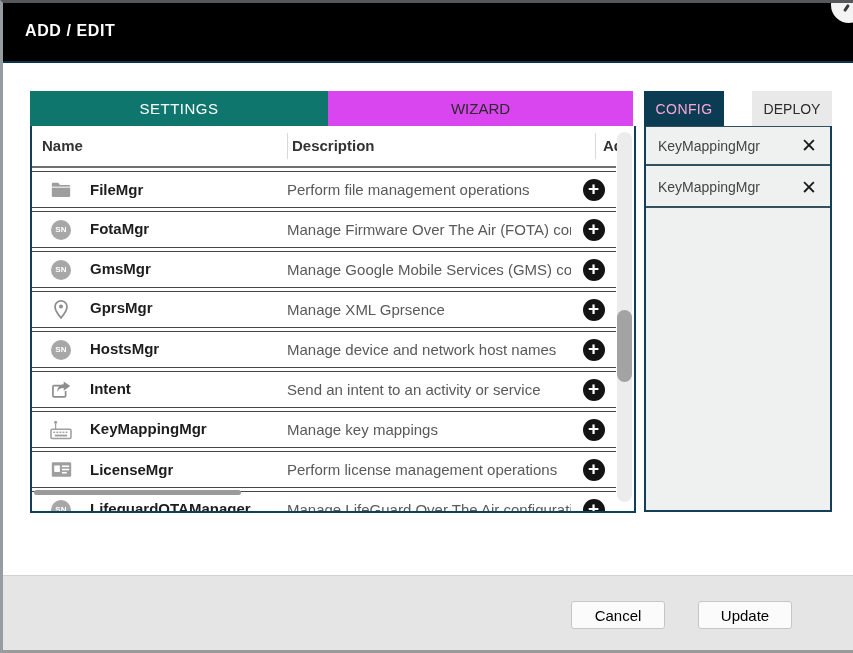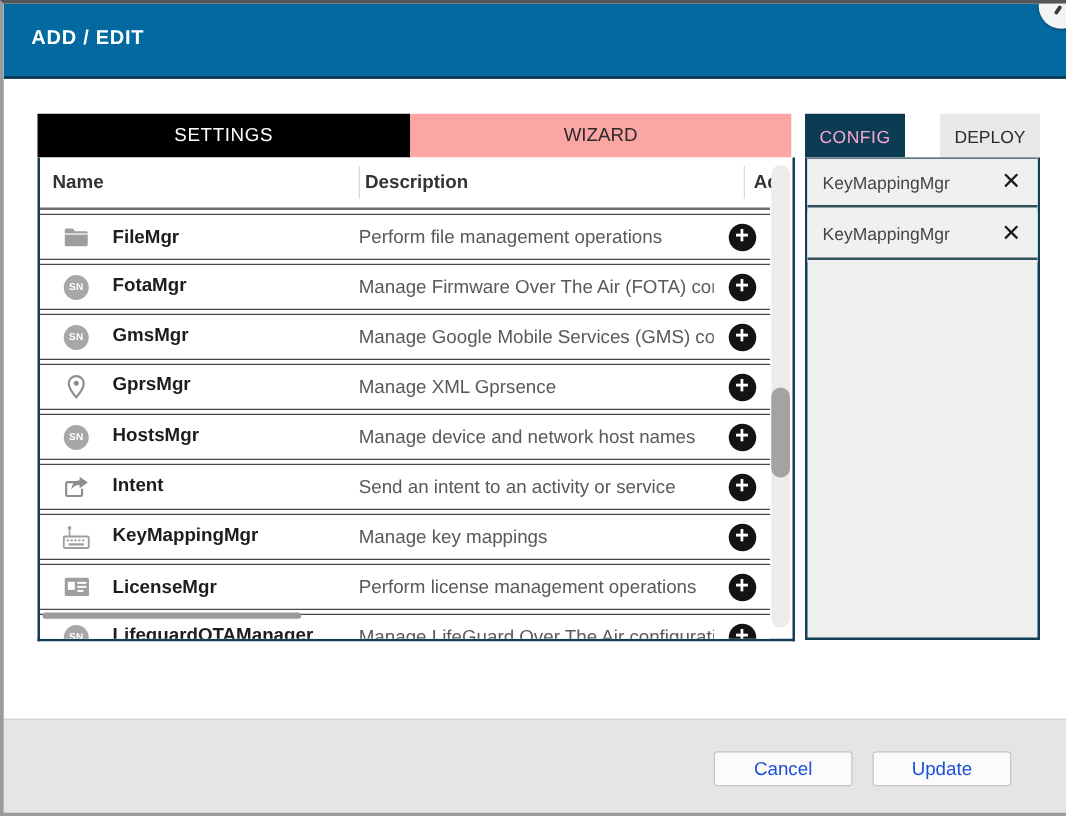--- a/index.html
+++ b/index.html
@@ -5,34 +5,34 @@
   * { margin:0; padding:0; box-sizing:border-box; }
   html,body { width:853px; height:653px; }
   body { font-family:"Liberation Sans", sans-serif; background:#fff; overflow:hidden; }
 
   .screen { position:relative; width:853px; height:653px; background:#fff;
             border-top:3px solid #54585a; border-left:3px solid #969da0;
             border-bottom:3px solid #9a9a9a; overflow:hidden; }
 
   
   .dlg-header { position:absolute; left:0; top:0; width:100%; height:60px;
-                background:#0369a1; border-bottom:2px solid #0a3349; }
+                background:#000000; border-bottom:2px solid #0a3349; }
   .dlg-title { position:absolute; left:22px; top:19px; color:#fff; font-size:16px;
                font-weight:bold; letter-spacing:.6px; }
   .help-bubble { position:absolute; right:-14px; top:-16px; width:36px; height:36px;
                  border-radius:50%; background:#f4f4f4; box-shadow:0 1px 2px rgba(0,0,0,.3); }
   .help-bubble::after { content:""; position:absolute; left:14px; top:17px; width:3px; height:8px;
                         background:#3a3a3a; transform:rotate(35deg); border-radius:2px; }
 
   
   .tab-row { position:absolute; left:27px; top:88px; width:603px; height:35px; display:flex; }
   .tab { flex:0 0 auto; display:flex; align-items:center; justify-content:center;
          font-size:15px; cursor:pointer; }
-  .tab.active { background:#000000; color:#fff; letter-spacing:.5px; }
-  .tab.inactive { background:#fca5a5; color:#2b2b2b; }
+  .tab.active { background:#0f766e; color:#fff; letter-spacing:.5px; }
+  .tab.inactive { background:#d946ef; color:#2b2b2b; }
   .tab-settings { width:298px; }
   .tab-wizard { width:305px; }
 
   
   .mgr-table { position:absolute; left:27px; top:123px; width:606px; height:387px;
                border-left:2px solid #123e57; border-right:2px solid #123e57;
                border-bottom:2px solid #123e57; background:#fff; overflow:hidden; }
   .tbl-head { display:grid; grid-template-columns:255px 1fr 45px; height:42px;
               margin-right:18px; border-bottom:2px solid #6f6f6f; align-items:center; }
   .tbl-head .hc { font-size:15px; font-weight:bold; color:#333; height:26px; line-height:26px; }
@@ -77,22 +77,22 @@
   .cfg-item { height:40px; display:flex; align-items:center; justify-content:space-between;
               padding:0 13px 0 12px; border-bottom:2px solid #33505f; background:#eff1f1;
               box-shadow:0 2px 0 #eff1f1; margin-bottom:2px; }
   .cfg-item:first-child { border-top:1px solid #33505f; }
   .cfg-label { font-size:14px; color:#454545; }
   .cfg-x { font-size:19px; color:#1a1a1a; cursor:pointer; line-height:1; font-weight:400; }
 
   
   .footer { position:absolute; left:0; bottom:0; width:100%; height:75px;
             background:#e5e5e5; border-top:1px solid #d2d2d2; }
-  .btn { position:absolute; top:25px; width:111px; height:28px; background:#fbfbfb;
-         border:1px solid #c6c6c6; border-radius:3px; font-size:15px; color:#1d4ed8;
+  .btn { position:absolute; top:25px; width:94px; height:28px; background:#fbfbfb;
+         border:1px solid #c6c6c6; border-radius:3px; font-size:15px; color:#000000;
          font-family:"Liberation Sans", sans-serif; display:flex; align-items:center;
          justify-content:center; cursor:pointer; }
   .btn-cancel { left:568px; }
   .btn-update { left:695px; }
 
   svg.row-icon { display:block; }
 </style>
 </head>
 <body>
 

